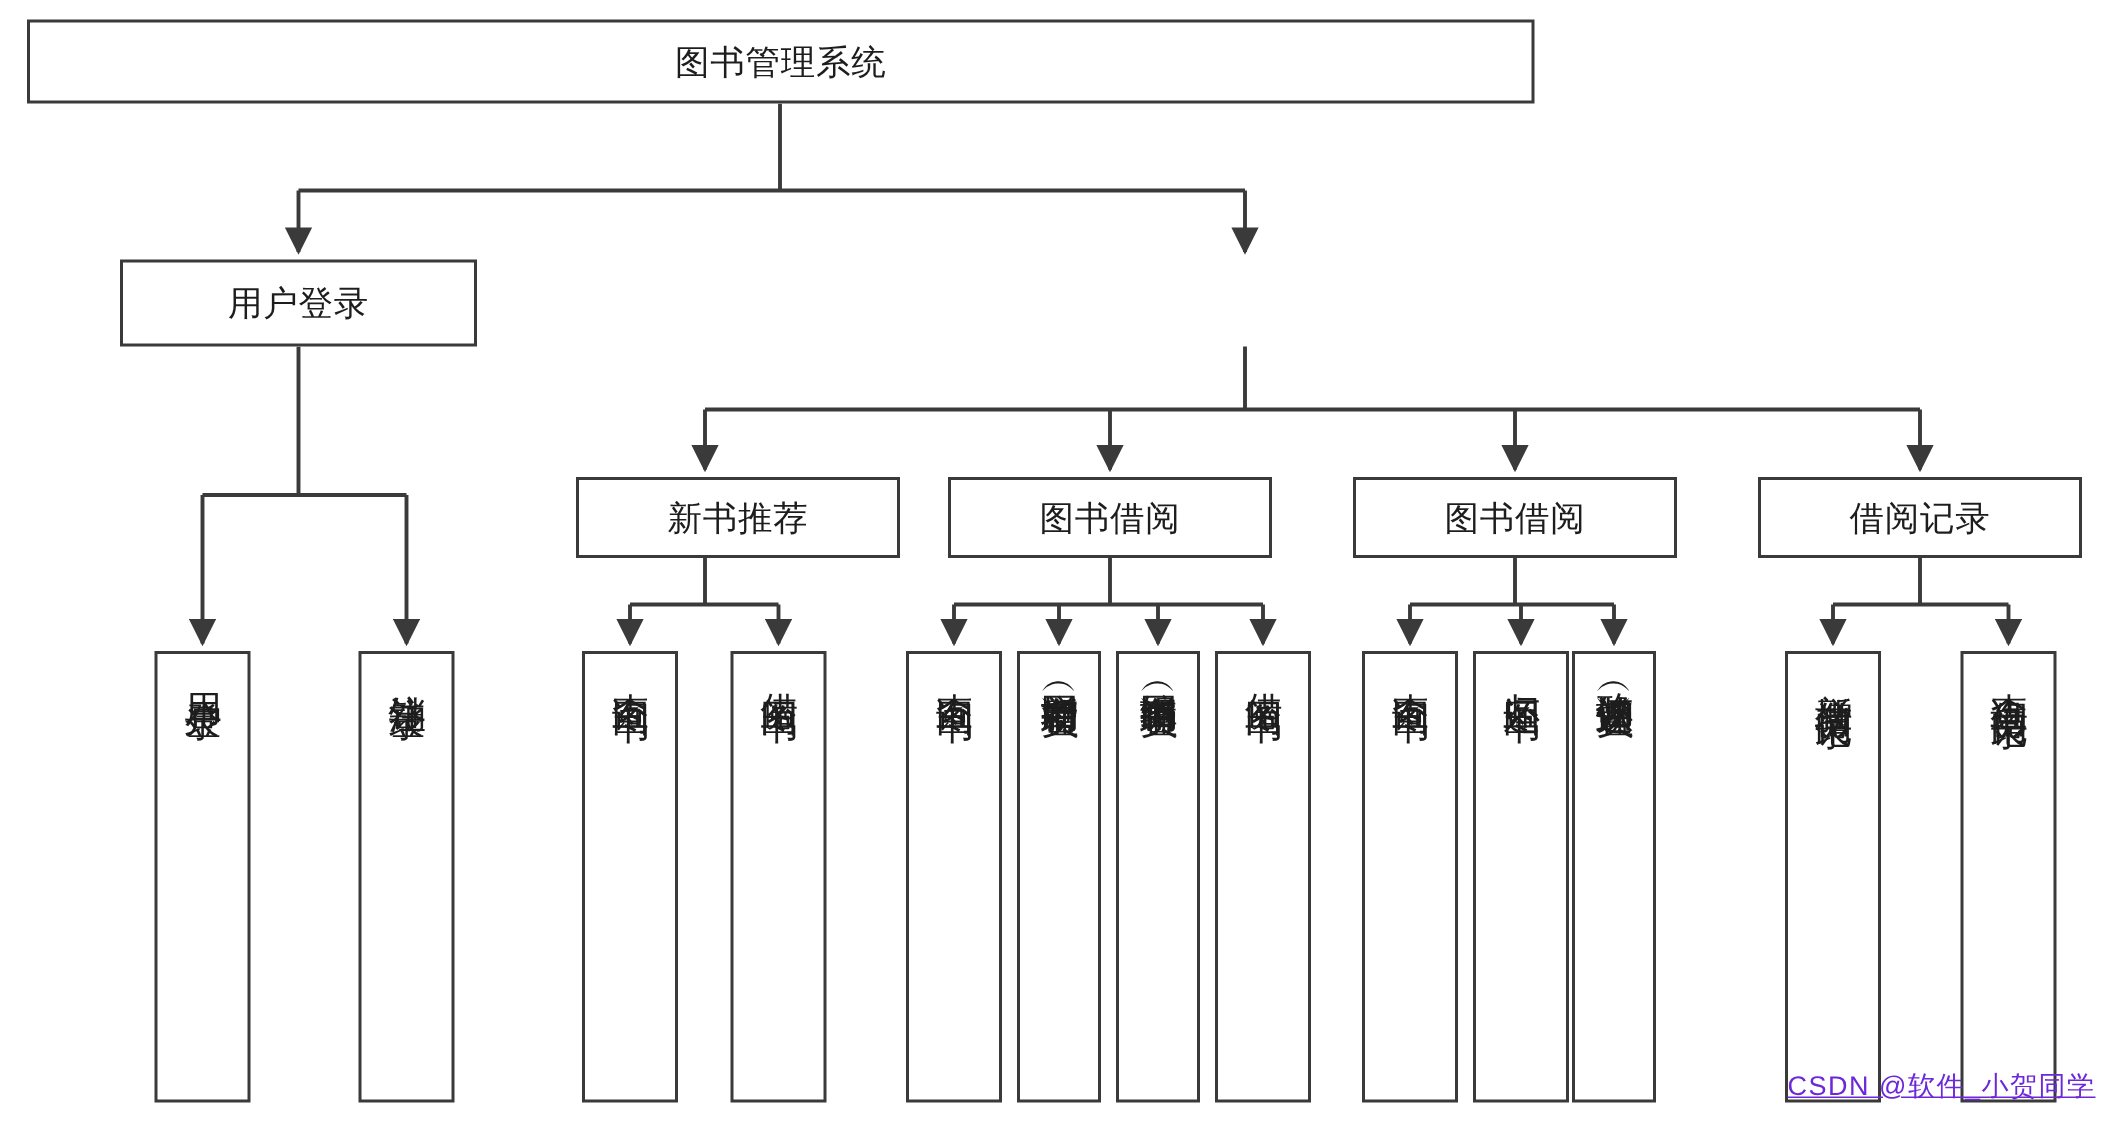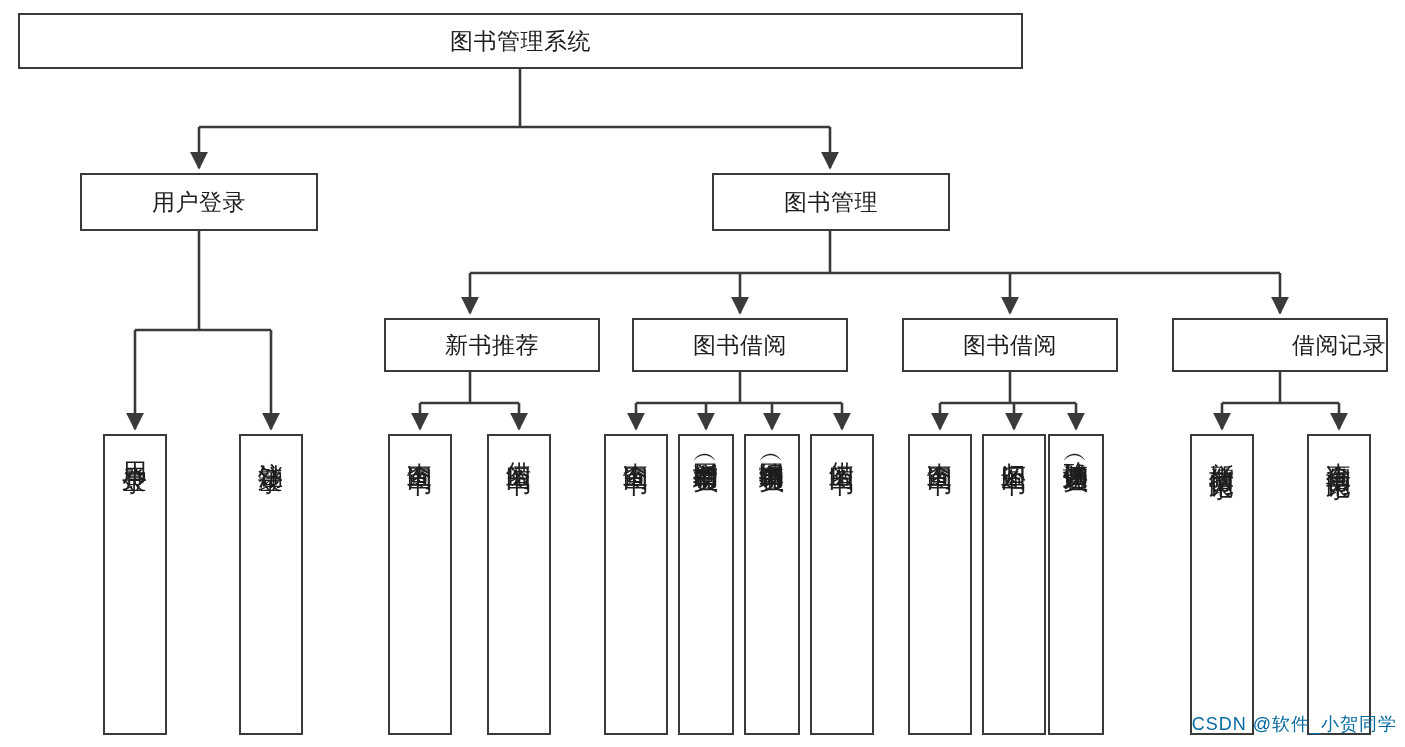--- a/index.html
+++ b/index.html
@@ -54,23 +54,24 @@
   }
   .node.v.tall .vtext {
     font-size: 25px;
     letter-spacing: 1px;
   }
   .watermark {
     position: absolute;
     right: 8px;
     bottom: 6px;
     font-size: 18px;
-    color: #0369a1;
+    color: #6d28d9;
     letter-spacing: 1px;
     white-space: nowrap;
+    text-decoration: underline;
   }
 </style>
 </head>
 <body>
 
 <div id="stage">
 
   <svg class="connectors" viewBox="0 0 1405 747" xmlns="http://www.w3.org/2000/svg">
     <defs>
       <marker id="arrow" viewBox="0 0 10 10" refX="9" refY="5" markerWidth="7" markerHeight="7" orient="auto-start-reverse">
@@ -124,34 +125,31 @@
     </g>
   </svg>
 
   <div class="node h" style="left:18px; top:13px; width:1005px; height:56px;">
     <span>图书管理系统</span>
   </div>
 
   <div class="node h" style="left:80px; top:173px; width:238px; height:58px;">
     <span>用户登录</span>
   </div>
-  <div class="node h" style="left:712px; top:173px; width:238px; height:58px;">
-    <span>图书管理</span>
-  </div>
 
   <div class="node h" style="left:384px; top:318px; width:216px; height:54px;">
     <span>新书推荐</span>
   </div>
   <div class="node h" style="left:632px; top:318px; width:216px; height:54px;">
     <span>图书借阅</span>
   </div>
   <div class="node h" style="left:902px; top:318px; width:216px; height:54px;">
     <span>图书借阅</span>
   </div>
-  <div class="node h" style="left:1172px; top:318px; width:216px; height:54px;justify-content:flex-end;">
+  <div class="node h" style="left:1172px; top:318px; width:216px; height:54px;">
     <span>借阅记录</span>
   </div>
 
   <div class="node v" style="left:103px; top:434px; width:64px; height:301px;">
     <span class="vtext">用户登录</span>
   </div>
   <div class="node v" style="left:239px; top:434px; width:64px; height:301px;">
     <span class="vtext">注销登录</span>
   </div>
 

